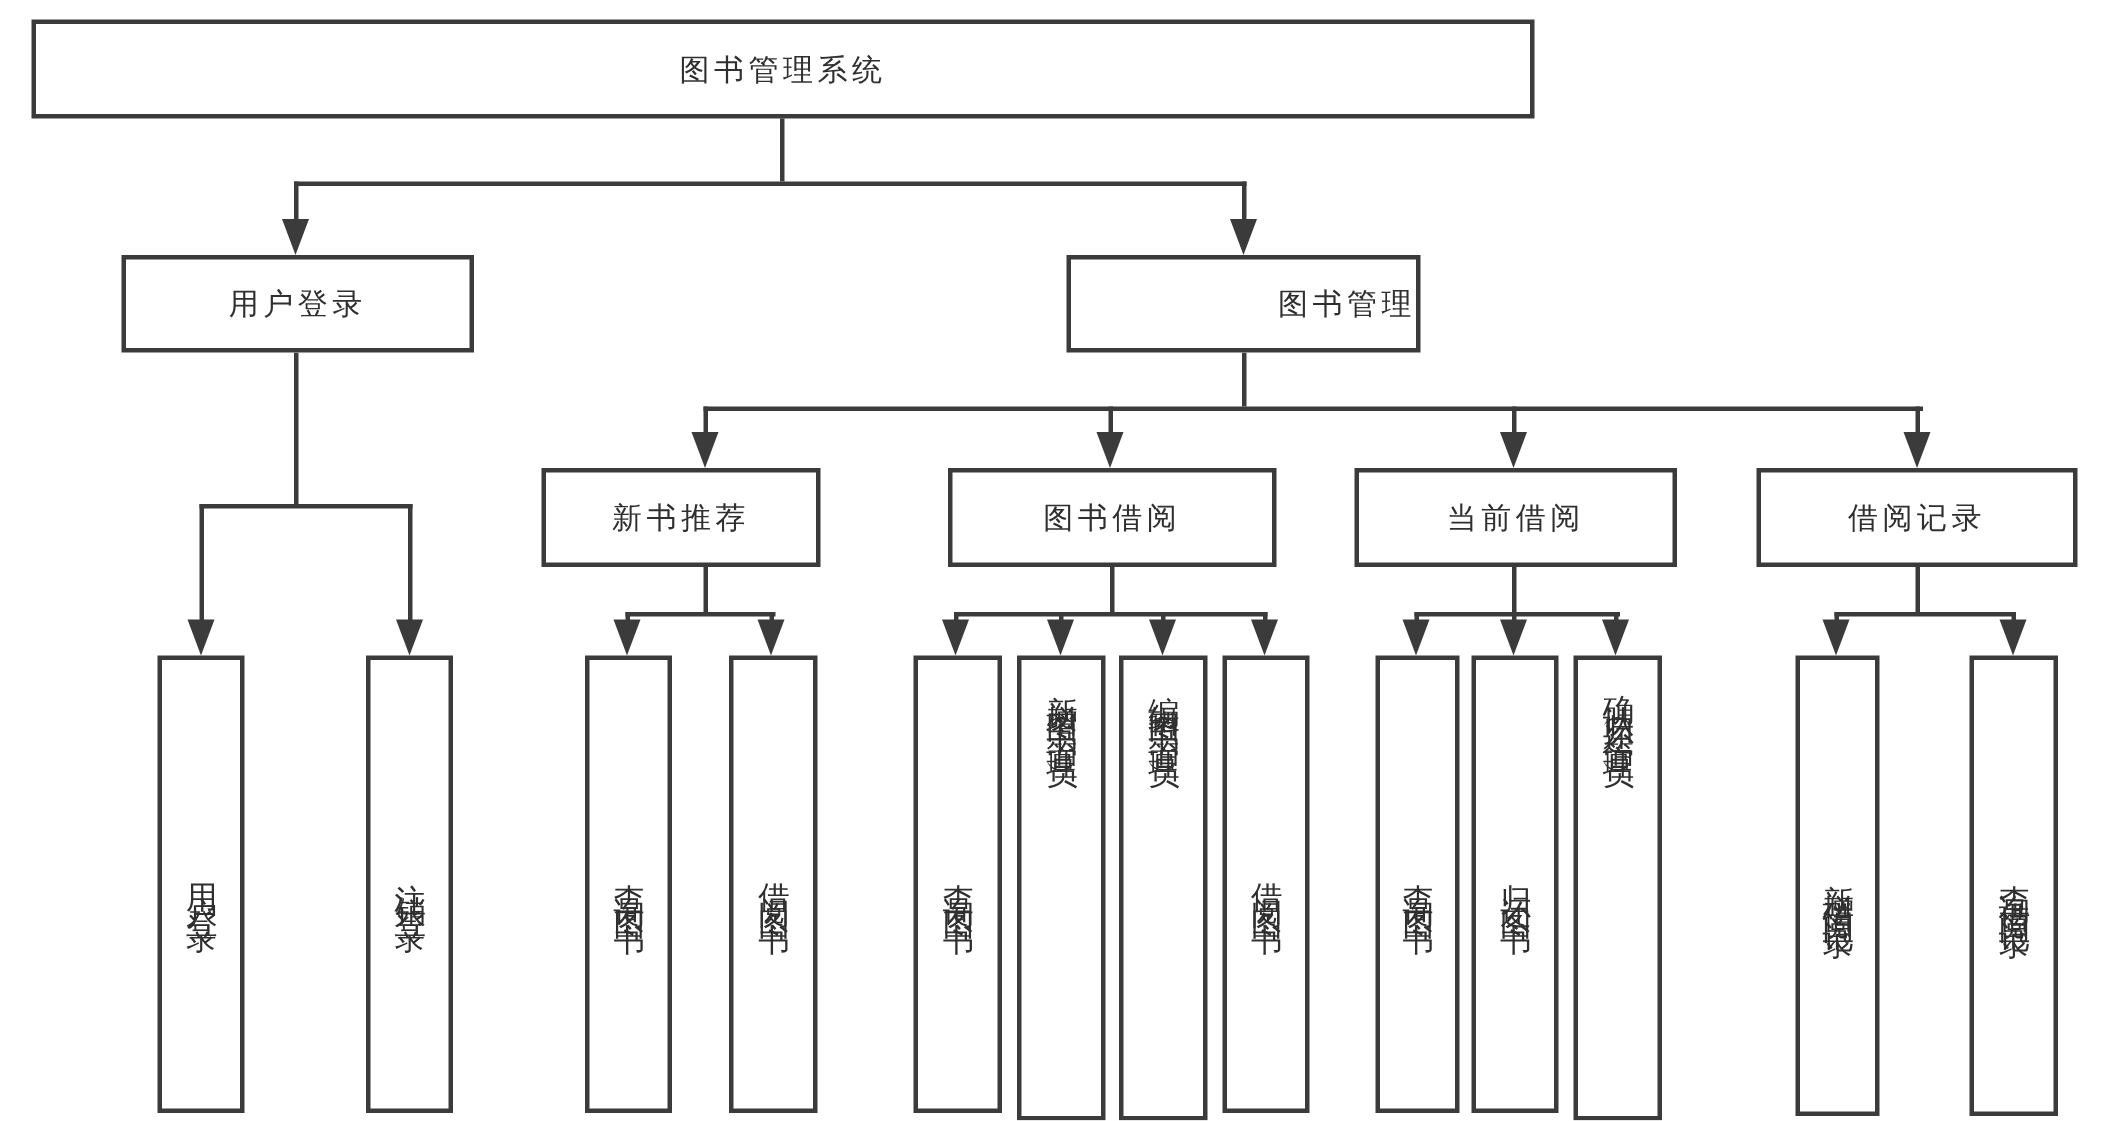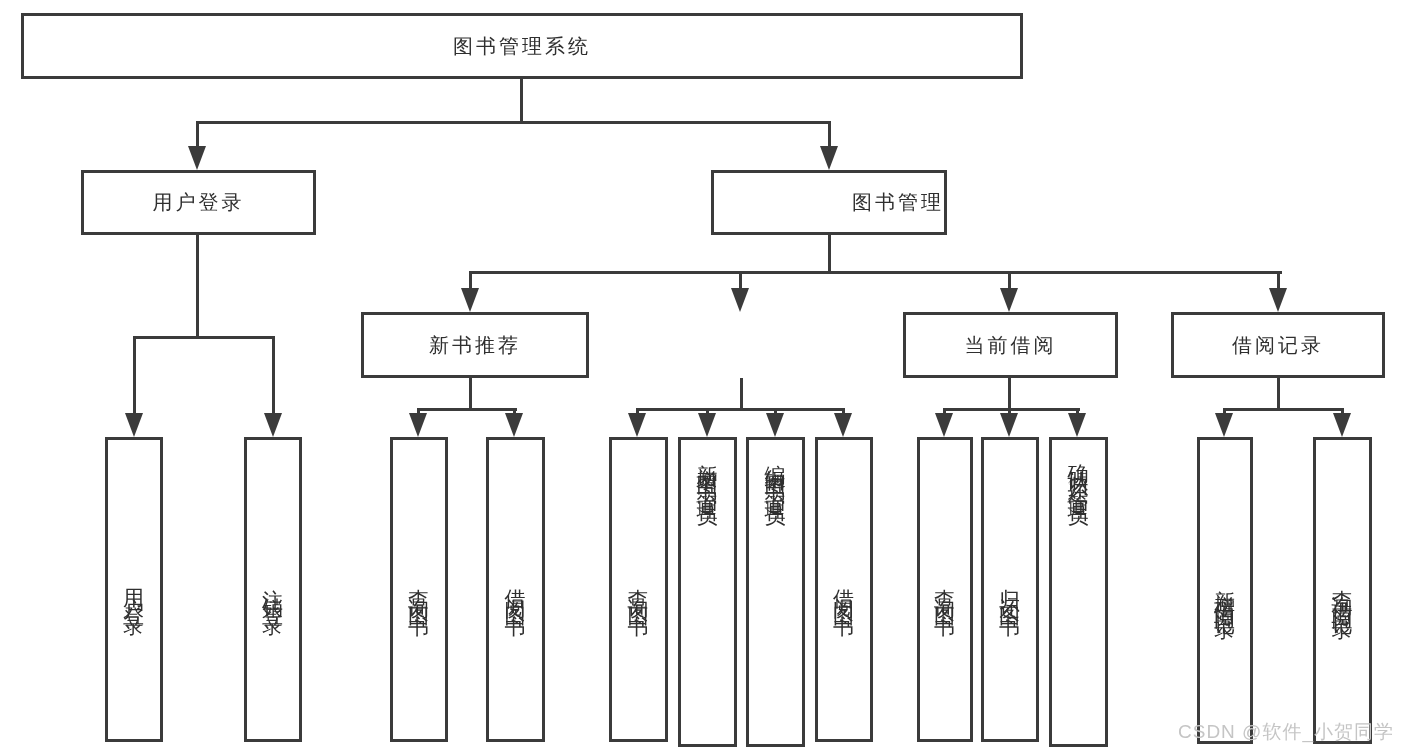--- a/index.html
+++ b/index.html
@@ -104,22 +104,25 @@
   <div class="hline" style="left:469px; top:271px; width:813px;"></div>
   <div class="vline" style="left:469px; top:271px; height:19px;"></div>
   <div class="arrow" style="left:461px; top:288px;"></div>
   <div class="vline" style="left:739px; top:271px; height:19px;"></div>
   <div class="arrow" style="left:731px; top:288px;"></div>
   <div class="vline" style="left:1008px; top:271px; height:19px;"></div>
   <div class="arrow" style="left:1000px; top:288px;"></div>
   <div class="vline" style="left:1277px; top:271px; height:19px;"></div>
   <div class="arrow" style="left:1269px; top:288px;"></div>
 
-  <div class="hbox" style="left:361px; top:312px; width:228px; height:66px;">
+  <div class="hbox" style="left:361px; top:312px; width:186px; height:66px;">
     <span>新书推荐</span>
+  </div>
+  <div class="hbox" style="left:632px; top:312px; width:219px; height:66px;">
+    <span>图书借阅</span>
   </div>
   <div class="hbox" style="left:903px; top:312px; width:215px; height:66px;">
     <span>当前借阅</span>
   </div>
   <div class="hbox" style="left:1171px; top:312px; width:214px; height:66px;">
     <span>借阅记录</span>
   </div>
 
   <div class="vline" style="left:469px; top:378px; height:30px;"></div>
   <div class="hline" style="left:417px; top:408px; width:100px;"></div>
@@ -192,15 +195,14 @@
     <span class="vtext tight">确认归还（管理员）</span>
   </div>
 
   <div class="vbox" style="left:1197px; top:437px; width:56px; height:307px;">
     <span class="vtext tight">新增借阅记录</span>
   </div>
   <div class="vbox" style="left:1313px; top:437px; width:59px; height:307px;">
     <span class="vtext tight">查询借阅记录</span>
   </div>
 
-  <div class="watermark">CSDN @软件_小贺同学</div>
 
 </div>
 
 </body></html>

